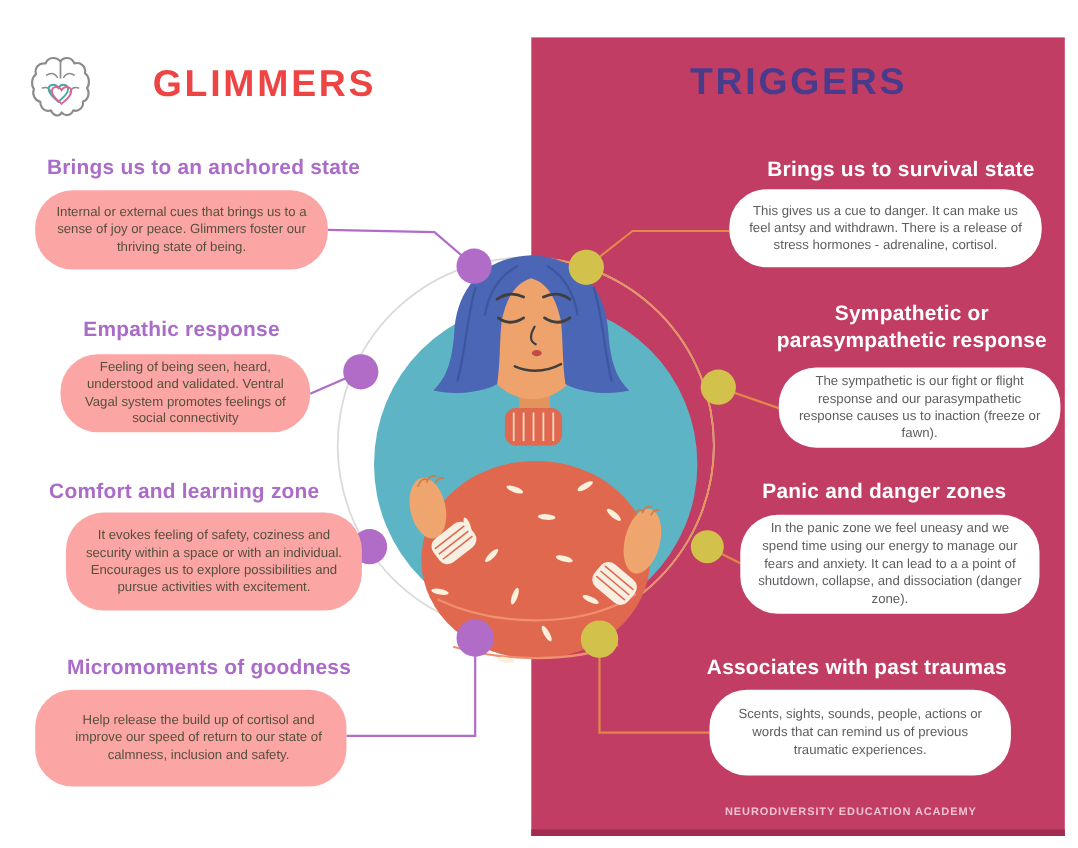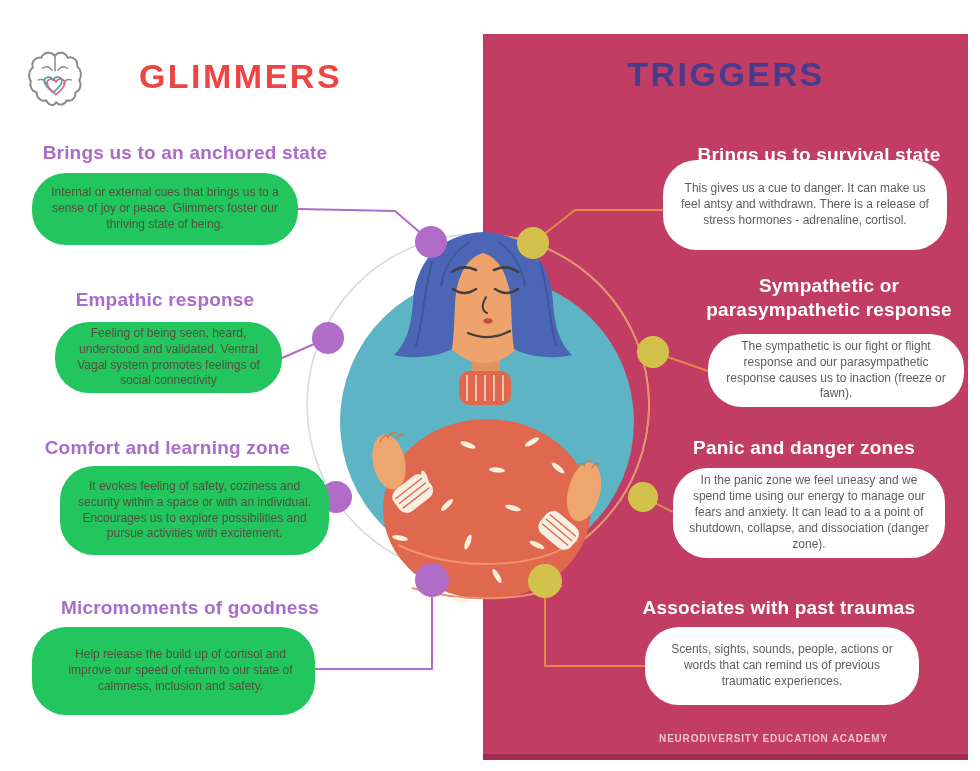--- a/index.html
+++ b/index.html
@@ -26,33 +26,33 @@
     font-size:19px;line-height:1.28;letter-spacing:0.2px;
   }
   .sec-head.left{color:#ab6bc8;}
   .sec-head.right{color:#ffffff;}
   
   .card{
     position:absolute;z-index:3;border-radius:34px;box-sizing:border-box;
     display:flex;align-items:center;justify-content:center;text-align:center;
     font-size:12px;line-height:1.32;padding:6px 14px;
   }
-  .card.olive{background:#22c55e;color:#55503c;}
+  .card.olive{background:#fca5a5;color:#55503c;}
   .card.white{background:#ffffff;color:#5d5c60;}
   
   .h-l1{left:30px;top:141px;width:310px;}
   .c-l1{left:32px;top:173px;width:266px;height:72px;}
   .h-l2{left:40px;top:288px;width:250px;}
   .c-l2{left:55px;top:322px;width:227px;height:71px;padding:4px 12px;}
   .h-l3{left:25px;top:436px;width:285px;}
   .c-l3{left:28px;top:466px;width:269px;height:89px;margin-left:32px;}
   .h-l4{left:40px;top:596px;width:300px;}
   .c-l4{left:32px;top:627px;width:283px;height:88px;padding-left:28px;}
   .h-r1{left:664px;top:143px;width:310px;}
-  .c-r1{left:663px;top:160px;width:284px;height:90px;align-items:center;}
+  .c-r1{left:663px;top:172px;width:284px;height:71px;align-items:center;}
   .h-r2{left:699px;top:274px;width:260px;}
   .c-r2{left:708px;top:334px;width:256px;height:73px;padding:4px 12px;}
   .h-r3{left:654px;top:436px;width:300px;}
   .c-r3{left:673px;top:468px;width:272px;height:90px;}
   .h-r4{left:629px;top:596px;width:300px;}
   .c-r4{left:645px;top:627px;width:274px;height:78px;}
   
   .footer{
     position:absolute;z-index:3;left:600px;top:733px;width:347px;
     text-align:center;font-size:10px;font-weight:600;letter-spacing:0.8px;

